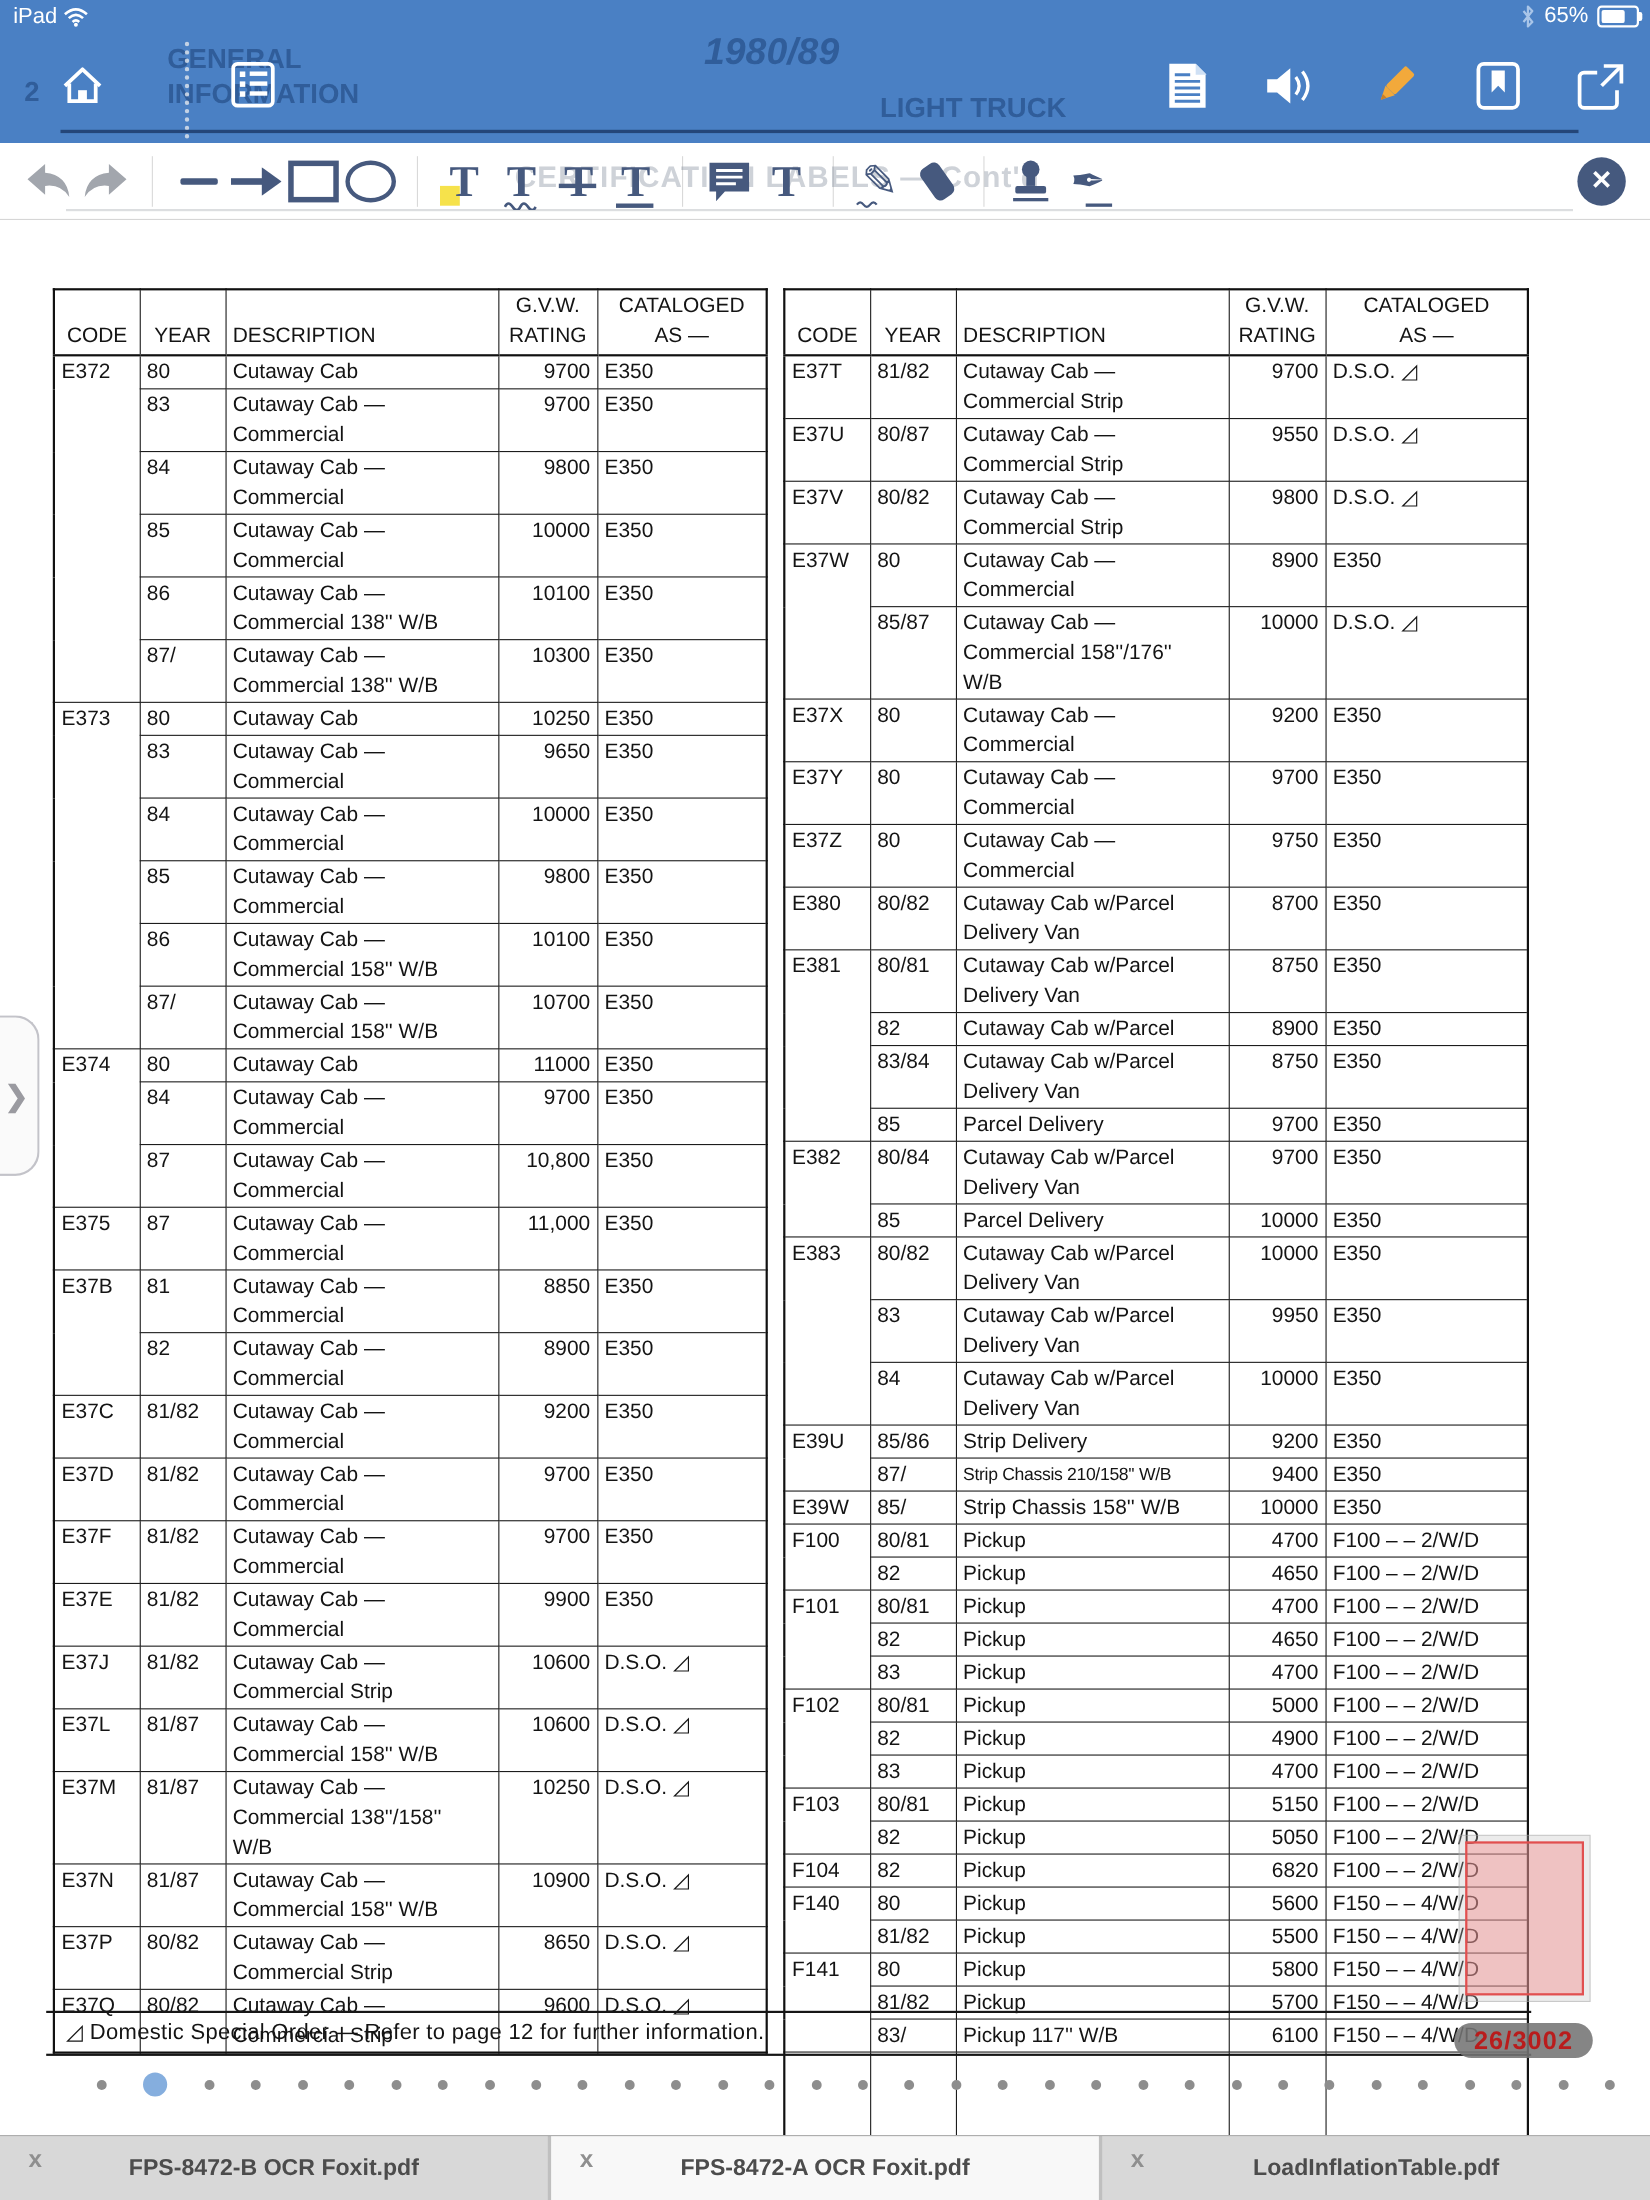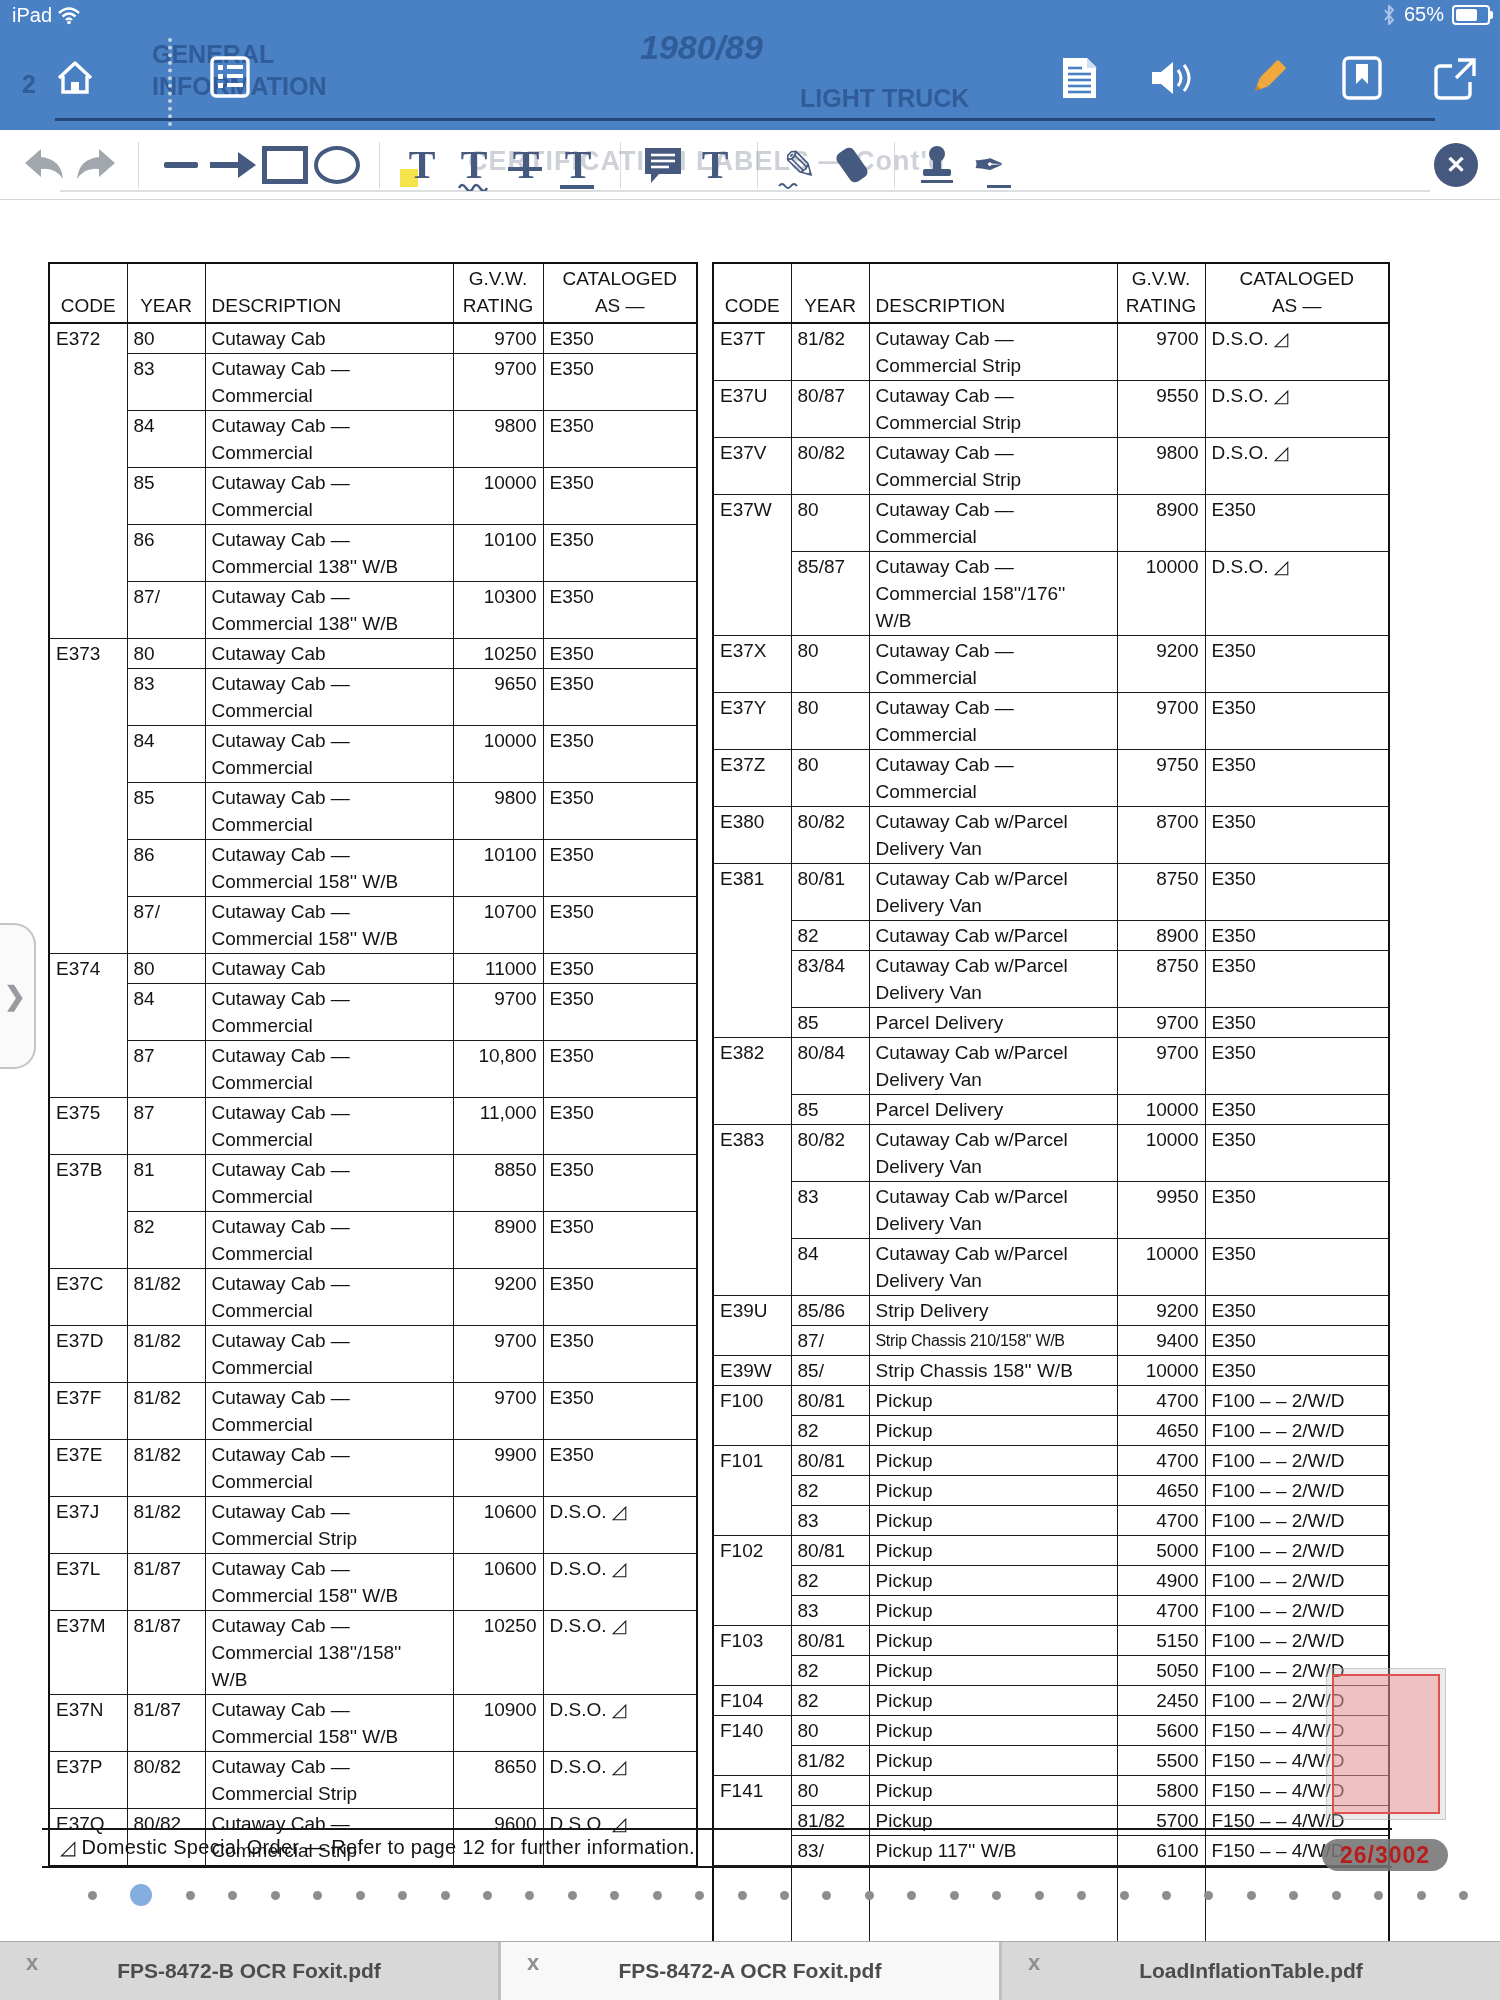--- a/index.html
+++ b/index.html
@@ -715,21 +715,21 @@
         <tr>
           <td class="year">82</td>
           <td class="desc">Pickup</td>
           <td class="gvw">5050</td>
           <td class="cat">F100 – – 2/W/D</td>
         </tr>
         <tr>
           <td class="code" rowspan="1">F104</td>
           <td class="year">82</td>
           <td class="desc">Pickup</td>
-          <td class="gvw">2450</td>
+          <td class="gvw">6820</td>
           <td class="cat">F100 – – 2/W/D</td>
         </tr>
         <tr>
           <td class="code" rowspan="2">F140</td>
           <td class="year">80</td>
           <td class="desc">Pickup</td>
           <td class="gvw">5600</td>
           <td class="cat">F150 – – 4/W/D</td>
         </tr>
         <tr>

